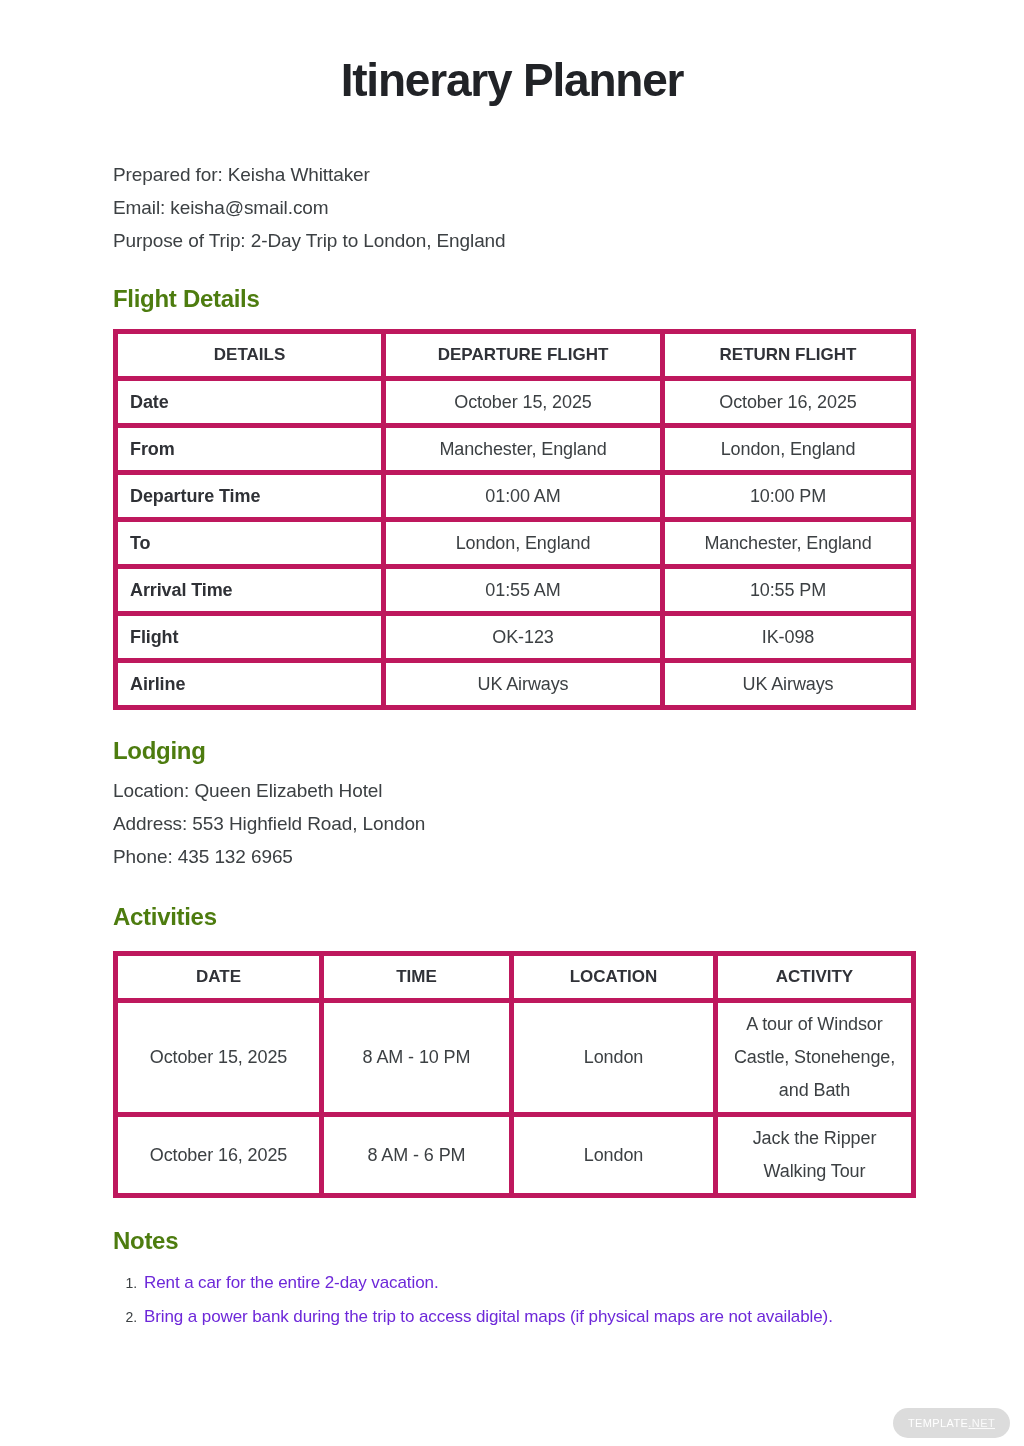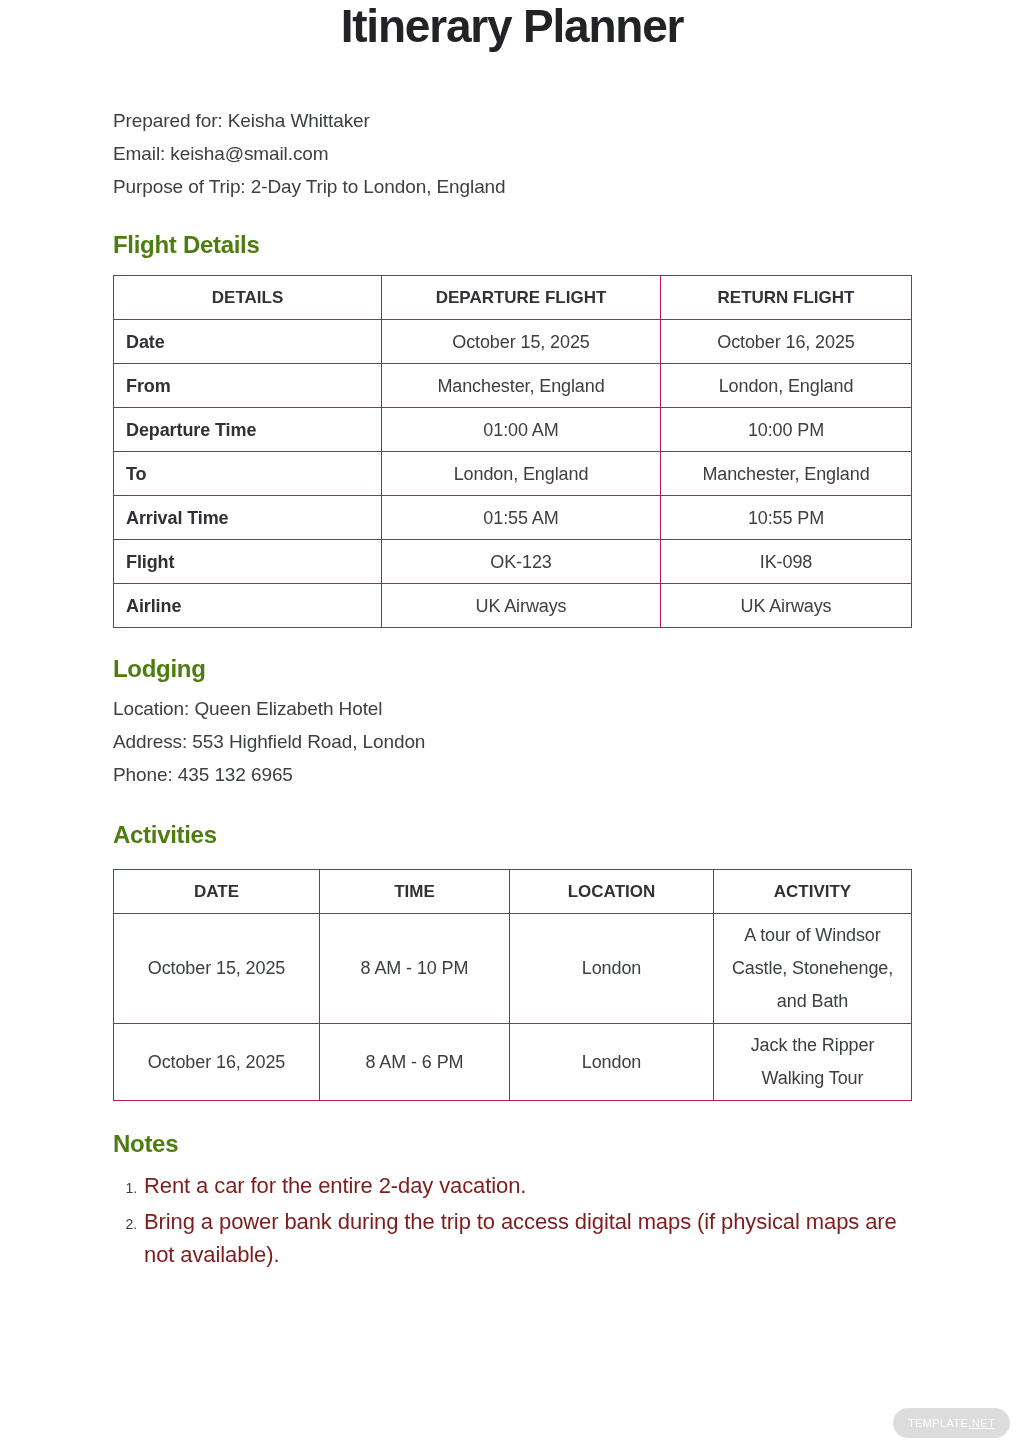--- a/index.html
+++ b/index.html
@@ -6,21 +6,21 @@
   html, body { background: #ffffff; }
   body {
     width: 1024px;
     height: 1446px;
     position: relative;
     overflow: hidden;
     font-family: "Liberation Sans", "DejaVu Sans", sans-serif;
     color: #3c4043;
     letter-spacing: -0.1px;
   }
-  .page { }
+  .page { padding-top: 54px; }
   .content { width: 798px; margin: 0 auto; }
 
   h1.doc-title {
     text-align: center;
     font-size: 46px;
     line-height: 52px;
     font-weight: 700;
     color: #212327;
     letter-spacing: -1.2px;
   }
@@ -46,21 +46,21 @@
 
   table {
     border-collapse: collapse;
     table-layout: fixed;
     width: 798px;
     background: #ffffff;
   }
   .flight-table   { margin-top: 15px; }
   .activity-table { margin-top: 19px; }
   th, td {
-    border: 1px solid #be185d;
+    border: 5px solid #be185d;
     font-size: 18px;
     line-height: 24px;
     vertical-align: middle;
     text-align: center;
     color: #3c4043;
     padding: 9px 8px;
   }
   th {
     font-size: 17px;
     font-weight: 700;
@@ -90,23 +90,23 @@
   .note-number {
     flex: 0 0 24px;
     text-align: right;
     font-size: 14px;
     line-height: 33px;
     color: #3c4043;
     margin-right: 7px;
   }
   .note-text {
     flex: 1;
-    font-size: 22px;
-    line-height: 33px;
-    color: #7f1d1d;
+    font-size: 17px;
+    line-height: 33px;
+    color: #6d28d9;
     max-width: 768px;
   }
 
   .watermark {
     position: absolute;
     right: 14px;
     bottom: 8px;
     background: #dcdcdc;
     border-radius: 16px;
     padding: 8px 15px;

